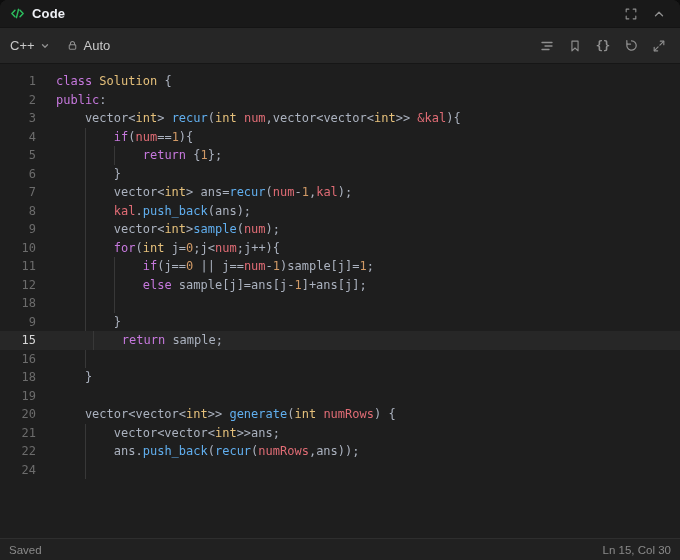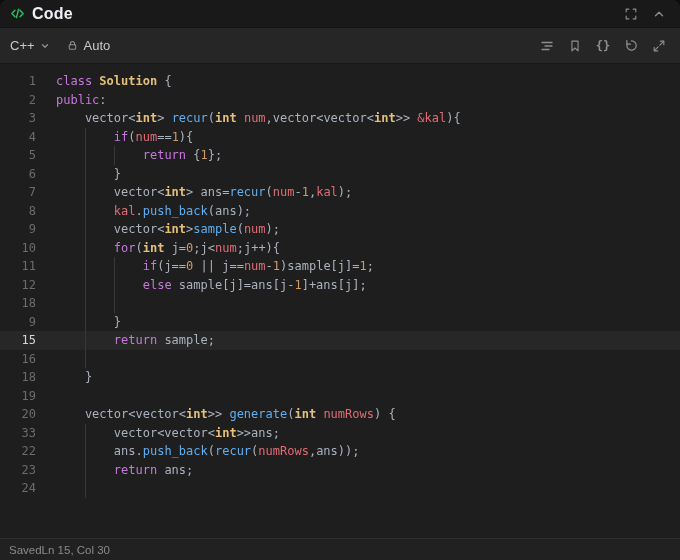--- a/index.html
+++ b/index.html
@@ -2,50 +2,50 @@
 <html style="--green: #2cbb5d; --kw: #c678dd; --ty: #e5c07b; --fn: #61afef; --pm: #e06c75; --nu: #d19a66; --pl: #abb2bf;"><head>
 <meta charset="utf-8">
 <style>
   * { box-sizing: border-box; margin: 0; padding: 0; }
   html,body { width: 680px; height: 560px; background: #0d0d0d; font-family: "Liberation Sans", sans-serif; overflow: hidden; }
   .panel { width: 680px; height: 560px; display: flex; flex-direction: column; background: #1e1e1e; border-radius: 8px 8px 0 0; overflow: hidden; }
 
   
   .topbar { height: 28px; background: #191919; flex: 0 0 auto; display: flex; align-items: center; justify-content: space-between; padding: 0 10px; border-bottom: 1px solid #141414; }
   .topbar-left { display: flex; align-items: center; gap: 7px; }
-  .title { color: #eff1f6; font-size: 16px; font-weight: 700; letter-spacing: .2px; }
+  .title { color: #eff1f6; font-size: 13px; font-weight: 700; letter-spacing: .2px; }
   .iconbtn { background: none; border: none; color: #8f8f8f; display: inline-flex; align-items: center; justify-content: center; width: 22px; height: 22px; cursor: pointer; padding: 0; }
   .topbar-right { display: flex; gap: 6px; }
   .green-icon { color: var(--green, #2cbb5d); display: inline-flex; }
 
   
   .toolbar { height: 36px; background: #262626; flex: 0 0 auto; display: flex; align-items: center; justify-content: space-between; padding: 0 10px; border-bottom: 1px solid #161616; }
   .toolbar-left { display: flex; align-items: center; gap: 16px; }
   .langbtn, .autobtn { display: inline-flex; align-items: center; gap: 5px; color: #c9c9c9; font-size: 13px; background: none; border: none; cursor: pointer; font-family: "Liberation Sans", sans-serif; }
   .langbtn .chev, .autobtn .lock { color: #8f8f8f; display: inline-flex; }
   .toolbar-right { display: flex; gap: 6px; align-items: center; }
   .braces { font-family: "DejaVu Sans Mono", "Liberation Mono", monospace; font-size: 12px; font-weight: 700; }
 
   
   .editor { flex: 1 1 auto; background: #1e1e1e; padding-top: 8px; overflow: hidden; font-family: "DejaVu Sans Mono", "Liberation Mono", monospace; font-size: 12px; line-height: 18.5px; }
   .line { display: flex; height: 18.5px; white-space: pre; }
-  .line.active { background: rgba(255,255,255,0.045); }
+  .line.active { background: rgba(255,255,255,0.045); gap: 8px; }
   .ln { width: 36px; text-align: right; color: #6c6c6c; flex: 0 0 auto; user-select: none; }
   .line.active .ln { color: #d6d6d6; }
   .code { margin-left: 20px; position: relative; flex: 1 1 auto; white-space: pre; }
   .guide { position: absolute; top: 0; bottom: 0; width: 1px; background: #383838; }
   .tk-kw { color: var(--kw, #c678dd); }
-  .tk-ty { color: var(--ty, #e5c07b); font-weight: bold; }
+  .tk-ty { color: var(--ty, #e5c07b); }
   .tk-fn { color: var(--fn, #61afef); }
   .tk-pm { color: var(--pm, #e06c75); }
   .tk-nu { color: var(--nu, #d19a66); }
   .tk-pl { color: var(--pl, #abb2bf); }
 
   
-  .statusbar { height: 22px; flex: 0 0 auto; background: #212121; border-top: 1px solid #2e2e2e; display: flex; align-items: center; padding: 0 9px; color: #8a8a8a; font-size: 11.5px; }
+  .statusbar { height: 22px; flex: 0 0 auto; background: #212121; border-top: 1px solid #2e2e2e; display: flex; align-items: center; justify-content: space-between; padding: 0 9px; color: #8a8a8a; font-size: 11.5px; }
 
   svg { display: block; }
 </style>
 </head>
 <body>
 
 <div class="panel">
 
   <div class="topbar">
     <div class="topbar-left">
@@ -153,23 +153,22 @@
       <div class="line"><span class="ln">10</span><span class="code"><span class="guide" style="left: 4ch;"></span><span class="tk-pl">        </span><span class="tk-kw">for</span><span class="tk-pl">(</span><span class="tk-ty">int</span><span class="tk-pl"> j=</span><span class="tk-nu">0</span><span class="tk-pl">;j&lt;</span><span class="tk-pm">num</span><span class="tk-pl">;j++){</span></span></div>
       <div class="line"><span class="ln">11</span><span class="code"><span class="guide" style="left: 4ch;"></span><span class="guide" style="left: 8ch;"></span><span class="tk-pl">            </span><span class="tk-kw">if</span><span class="tk-pl">(j==</span><span class="tk-nu">0</span><span class="tk-pl"> || j==</span><span class="tk-pm">num</span><span class="tk-pl">-</span><span class="tk-nu">1</span><span class="tk-pl">)sample[j]=</span><span class="tk-nu">1</span><span class="tk-pl">;</span></span></div>
       <div class="line"><span class="ln">12</span><span class="code"><span class="guide" style="left: 4ch;"></span><span class="guide" style="left: 8ch;"></span><span class="tk-pl">            </span><span class="tk-kw">else</span><span class="tk-pl"> sample[j]=ans[j-</span><span class="tk-nu">1</span><span class="tk-pl">]+ans[j];</span></span></div>
       <div class="line"><span class="ln">18</span><span class="code"><span class="guide" style="left: 4ch;"></span><span class="guide" style="left: 8ch;"></span></span></div>
       <div class="line"><span class="ln">9</span><span class="code"><span class="guide" style="left: 4ch;"></span><span class="tk-pl">        }</span></span></div>
       <div class="line active"><span class="ln">15</span><span class="code"><span class="guide" style="left: 4ch;"></span><span class="tk-pl">        </span><span class="tk-kw">return</span><span class="tk-pl"> sample;</span></span></div>
       <div class="line"><span class="ln">16</span><span class="code"><span class="guide" style="left: 4ch;"></span></span></div>
       <div class="line"><span class="ln">18</span><span class="code"><span class="tk-pl">    }</span></span></div>
       <div class="line"><span class="ln">19</span><span class="code"></span></div>
       <div class="line"><span class="ln">20</span><span class="code"><span class="tk-pl">    vector&lt;vector&lt;</span><span class="tk-ty">int</span><span class="tk-pl">&gt;&gt; </span><span class="tk-fn">generate</span><span class="tk-pl">(</span><span class="tk-ty">int</span><span class="tk-pl"> </span><span class="tk-pm">numRows</span><span class="tk-pl">) {</span></span></div>
-      <div class="line"><span class="ln">33</span><span class="code"><span class="guide" style="left: 4ch;"></span><span class="tk-pl">        vector&lt;vector&lt;</span><span class="tk-ty">int</span><span class="tk-pl">&gt;&gt;ans;</span></span></div>
+      <div class="line"><span class="ln">21</span><span class="code"><span class="guide" style="left: 4ch;"></span><span class="tk-pl">        vector&lt;vector&lt;</span><span class="tk-ty">int</span><span class="tk-pl">&gt;&gt;ans;</span></span></div>
       <div class="line"><span class="ln">22</span><span class="code"><span class="guide" style="left: 4ch;"></span><span class="tk-pl">        ans.</span><span class="tk-fn">push_back</span><span class="tk-pl">(</span><span class="tk-fn">recur</span><span class="tk-pl">(</span><span class="tk-pm">numRows</span><span class="tk-pl">,ans));</span></span></div>
-      <div class="line"><span class="ln">23</span><span class="code"><span class="guide" style="left: 4ch;"></span><span class="tk-pl">        </span><span class="tk-kw">return</span><span class="tk-pl"> ans;</span></span></div>
       <div class="line"><span class="ln">24</span><span class="code"><span class="guide" style="left: 4ch;"></span></span></div>
     </div>
 
   <div class="statusbar">
     <span>Saved</span>
     <span>Ln 15, Col 30</span>
   </div>
 
 </div>
 

